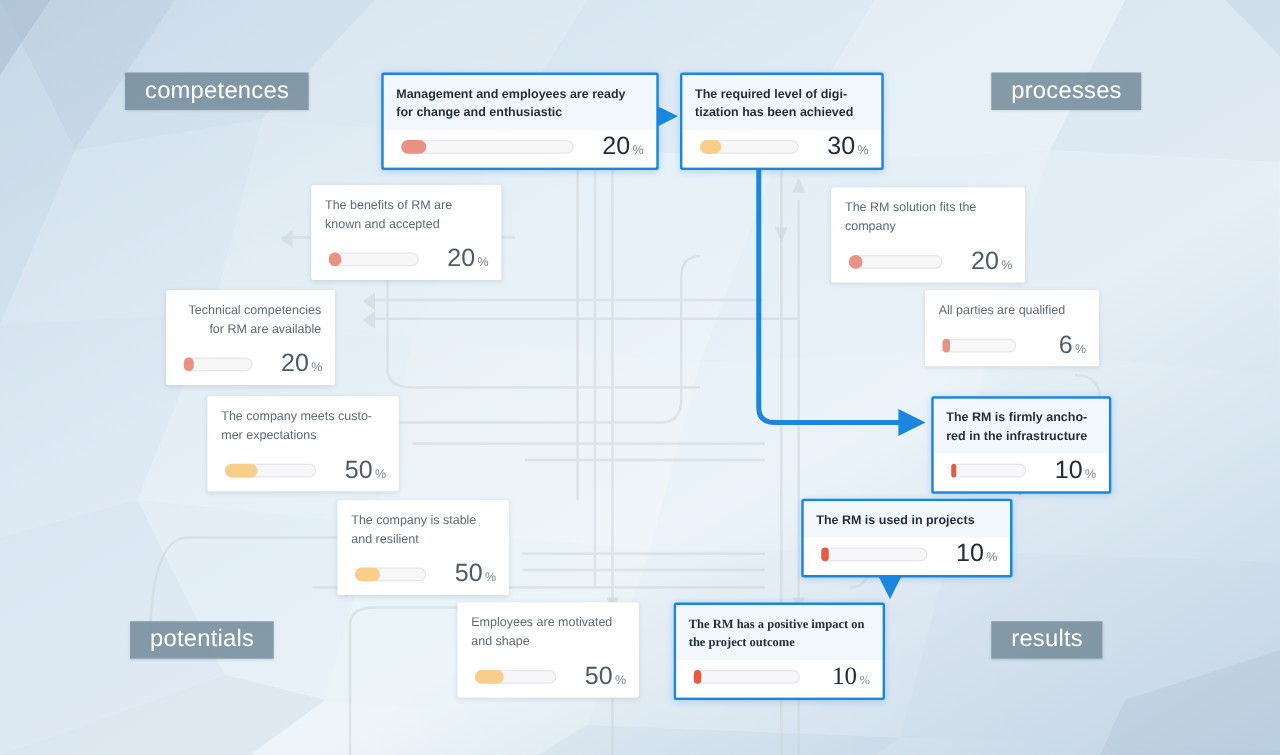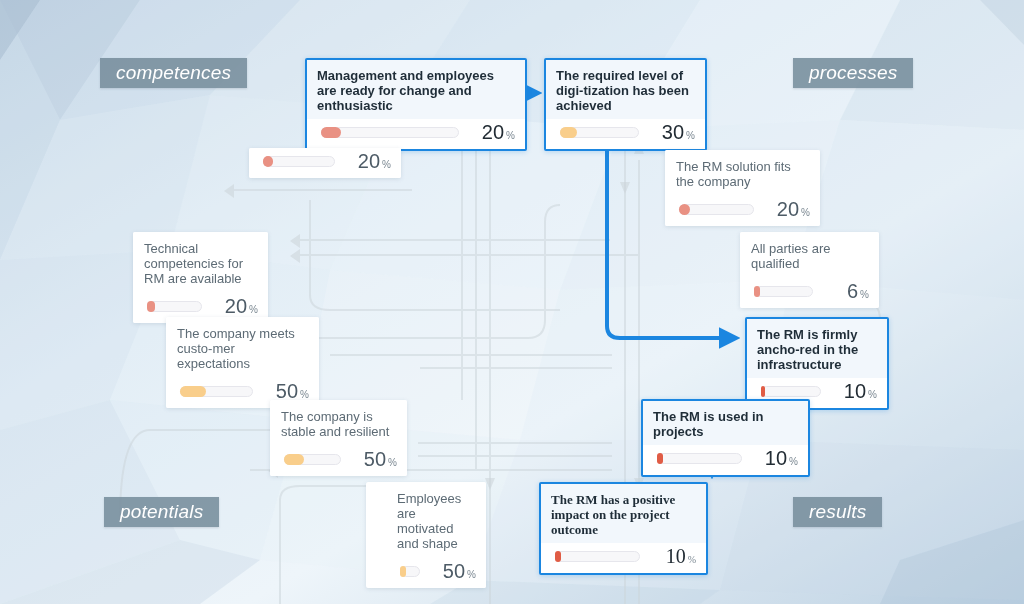--- a/index.html
+++ b/index.html
@@ -52,35 +52,34 @@
     position: absolute;
     background: rgba(118,141,156,0.88);
     color: #ffffff;
     font-size: 19px;
     letter-spacing: .2px;
     line-height: 30px;
     height: 30px;
     padding: 0 16px;
     white-space: nowrap;
     box-shadow: 0 1px 2px rgba(60,80,95,.18);
-    font-style: italic;
   }
 
   
   .card {
     position: absolute;
     background: #ffffff;
     border-radius: 2px;
     box-shadow: 0 1px 4px rgba(90,115,140,0.18);
     overflow: hidden;
   }
   .card .card-title {
     display: block;
     padding: 9px 11px 7px 11px;
-    font-size: 13px;
+    font-size: 10px;
     line-height: 15px;
     color: #5d6b75;
     background: #ffffff;
   }
   .card .card-meter {
     display: flex;
     align-items: center;
     gap: 8px;
     padding: 3px 10px 7px 10px;
     background: #ffffff;
@@ -249,20 +248,21 @@
           <div class="bar-track">
             <div class="bar-fill" style="width: 21.6%; background: rgb(249, 206, 139);"></div>
           </div>
           <div class="pct-wrap">
             <span class="pct-num">30</span>
             <span class="pct-sign">%</span>
           </div>
         </div>
       </div>
       <div class="card" style="left: 249px; top: 148px; width: 152px;">
+        <span class="card-title">The benefits of RM are known and accepted</span>
         <div class="card-meter">
           <div class="bar-track">
             <div class="bar-fill" style="width: 14.4%; background: rgb(233, 145, 131);"></div>
           </div>
           <div class="pct-wrap">
             <span class="pct-num">20</span>
             <span class="pct-sign">%</span>
           </div>
         </div>
       </div>
@@ -271,21 +271,21 @@
         <div class="card-meter">
           <div class="bar-track">
             <div class="bar-fill" style="width: 14.4%; background: rgb(233, 145, 131);"></div>
           </div>
           <div class="pct-wrap">
             <span class="pct-num">20</span>
             <span class="pct-sign">%</span>
           </div>
         </div>
       </div>
-      <div class="card" style="left: 133px; top: 232px; width: 135px;">
+      <div class="card" style="left: 133px; top: 232px; width: 135px; text-align: right;">
         <span class="card-title">Technical competencies for RM are available</span>
         <div class="card-meter">
           <div class="bar-track">
             <div class="bar-fill" style="width: 14.4%; background: rgb(233, 145, 131);"></div>
           </div>
           <div class="pct-wrap">
             <span class="pct-num">20</span>
             <span class="pct-sign">%</span>
           </div>
         </div>
@@ -343,21 +343,21 @@
         <div class="card-meter">
           <div class="bar-track">
             <div class="bar-fill" style="width: 7.2%; background: rgb(224, 92, 69);"></div>
           </div>
           <div class="pct-wrap">
             <span class="pct-num">10</span>
             <span class="pct-sign">%</span>
           </div>
         </div>
       </div>
-      <div class="card" style="left: 366px; top: 482px; width: 120px; padding-left: 20px;">
+      <div class="card" style="left: 366px; top: 482px; width: 145px;">
         <span class="card-title">Employees are motivated and shape</span>
         <div class="card-meter">
           <div class="bar-track">
             <div class="bar-fill" style="width: 36%; background: rgb(249, 206, 139);"></div>
           </div>
           <div class="pct-wrap">
             <span class="pct-num">50</span>
             <span class="pct-sign">%</span>
           </div>
         </div>

